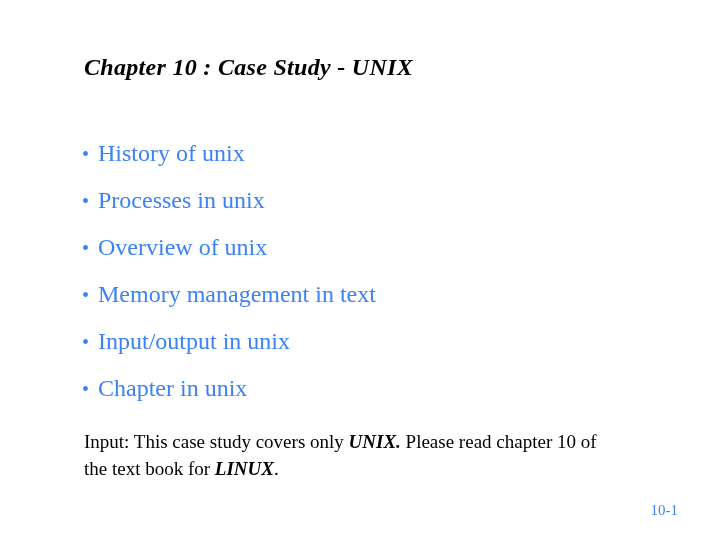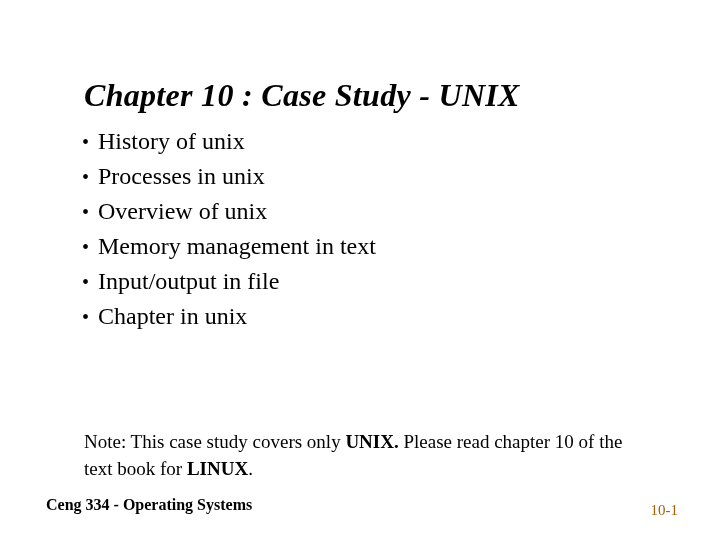--- a/index.html
+++ b/index.html
@@ -21,93 +21,93 @@
     box-sizing: border-box;
   }
   .slide-title {
     position: absolute;
     left: 84px;
     top: 48px;
     width: 600px;
     font-family: "Liberation Serif", serif;
     font-style: italic;
     font-weight: bold;
-    font-size: 32px;
+    font-size: 24px;
     line-height: 38px;
     letter-spacing: 0.3px;
     color: #000000;
-    margin-top: 28px;
   }
   .bullet-list {
     position: absolute;
     left: 82px;
     top: 124px;
     width: 580px;
     list-style: none;
     margin: 0;
     padding: 0;
   }
   .bullet-item {
     font-family: "Liberation Serif", serif;
     font-size: 24px;
     line-height: 34px;
-    color: #000000;
+    color: #3b82f6;
     white-space: nowrap;
+    margin-top: 12px;
   }
   .bullet-dot {
     display: inline-block;
     width: 16px;
     font-size: 20px;
     vertical-align: baseline;
   }
   .note {
     position: absolute;
     left: 84px;
     top: 428px;
     width: 540px;
     font-family: "Liberation Serif", serif;
     font-size: 19px;
     line-height: 27px;
     color: #000000;
   }
   .note b {
     font-weight: bold;
+    font-style: italic;
   }
   .footer-left {
     position: absolute;
     left: 46px;
     top: 496px;
     font-family: "Liberation Serif", serif;
     font-weight: bold;
     font-size: 16px;
     color: #000000;
   }
   .footer-right {
     position: absolute;
     right: 42px;
     top: 502px;
     font-family: "Liberation Serif", serif;
     font-size: 15px;
-    color: #a16207;
+    color: #3b82f6;
   }
 </style>
 </head>
 <body>
 
 <div class="slide">
 
   <div class="slide-title">Chapter 10 : Case Study - UNIX</div>
 
   <ul class="bullet-list">
     <li class="bullet-item"><span class="bullet-dot">•</span><span>History of unix</span></li>
     <li class="bullet-item"><span class="bullet-dot">•</span><span>Processes in unix</span></li>
     <li class="bullet-item"><span class="bullet-dot">•</span><span>Overview of unix</span></li>
     <li class="bullet-item"><span class="bullet-dot">•</span><span>Memory management in text</span></li>
-    <li class="bullet-item"><span class="bullet-dot">•</span><span>Input/output in file</span></li>
+    <li class="bullet-item"><span class="bullet-dot">•</span><span>Input/output in unix</span></li>
     <li class="bullet-item"><span class="bullet-dot">•</span><span>Chapter in unix</span></li>
   </ul>
 
-  <div class="note"><span>Note: This case study covers only </span><b>UNIX.</b><span> Please read chapter 10 of the text book for </span><b>LINUX</b><span>.</span></div>
+  <div class="note"><span>Input: This case study covers only </span><b>UNIX.</b><span> Please read chapter 10 of the text book for </span><b>LINUX</b><span>.</span></div>
 
-  <div class="footer-left">Ceng 334 - Operating Systems</div>
   <div class="footer-right">10-1</div>
 
 </div>
 
 </body></html>

